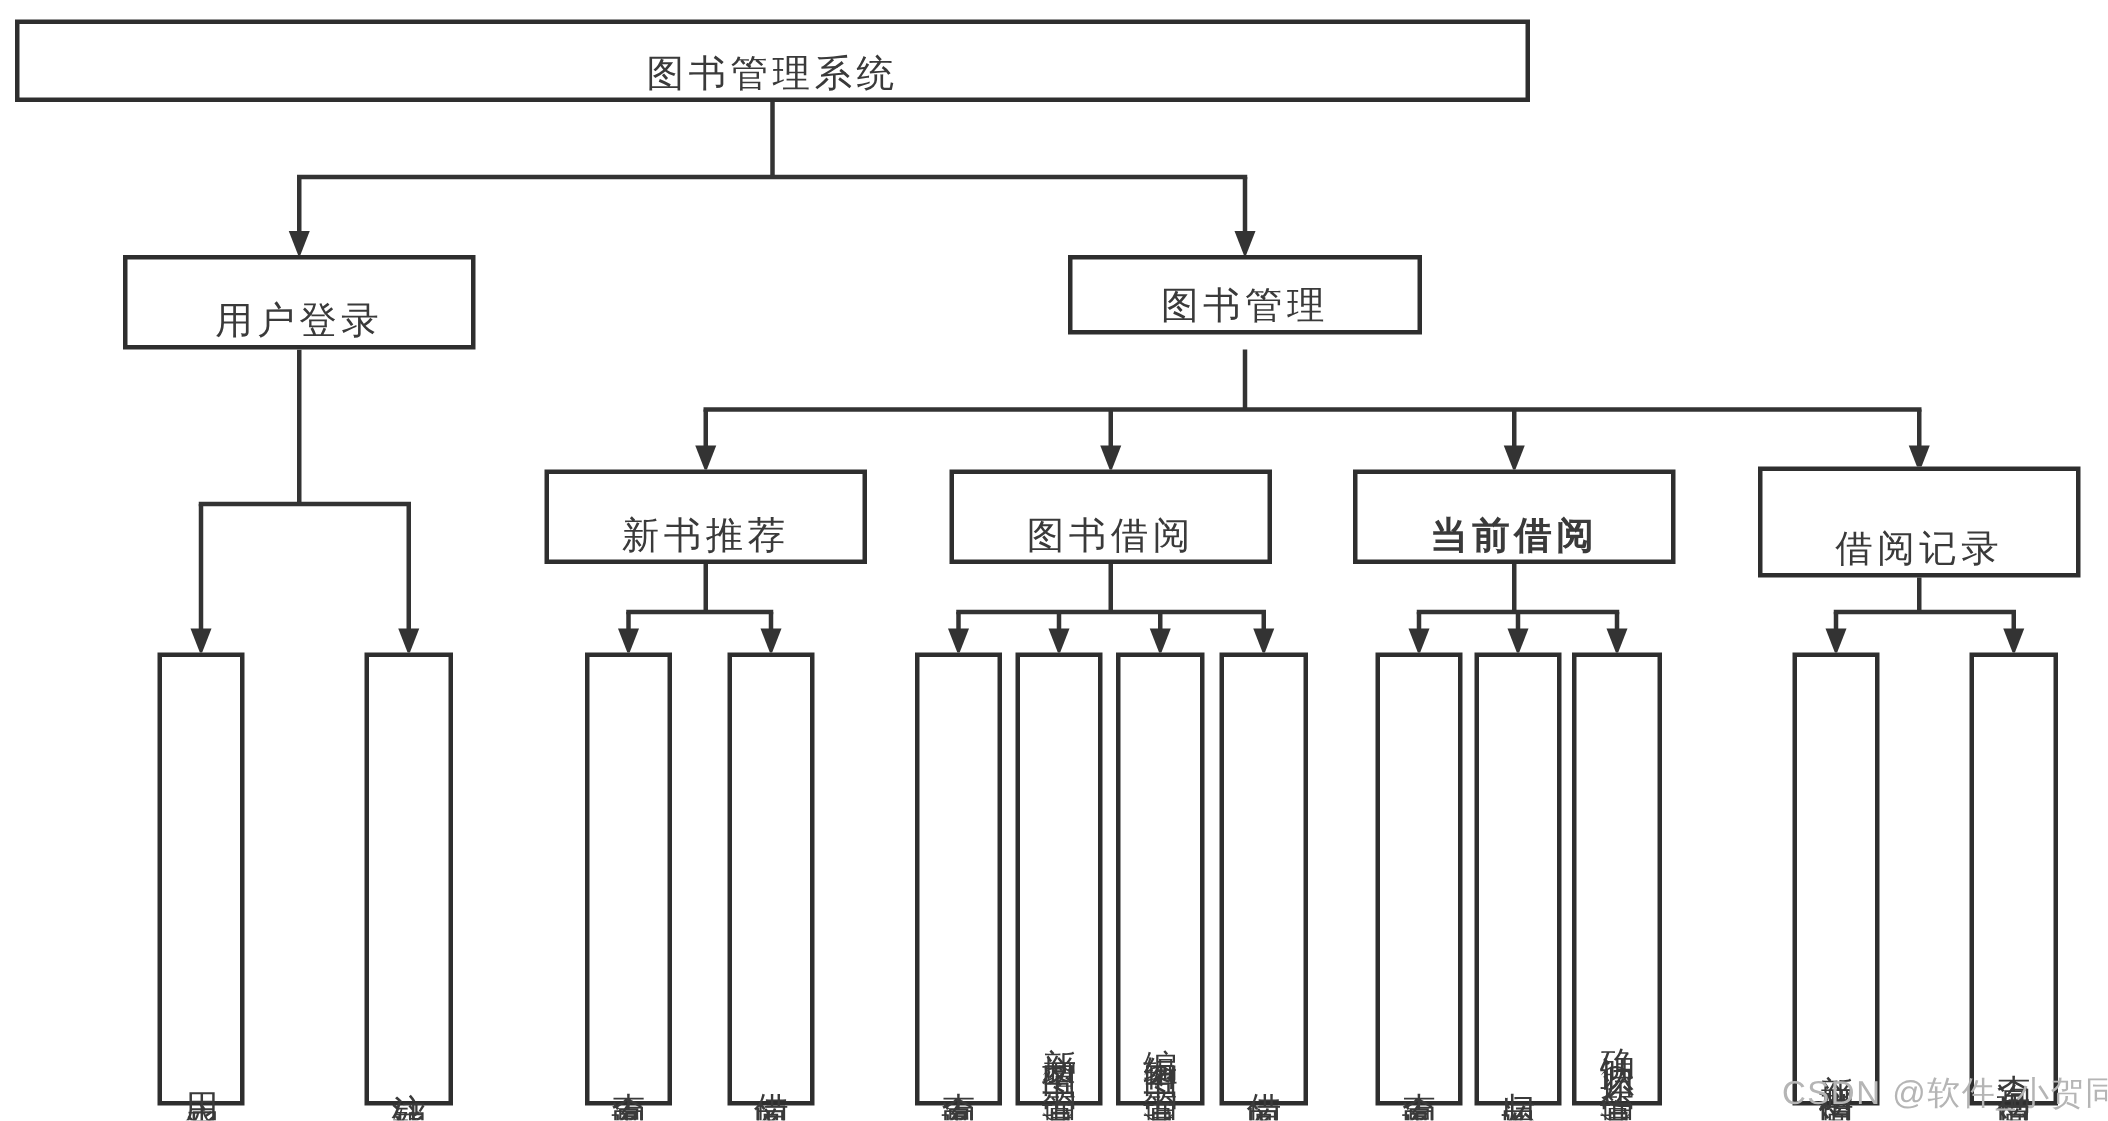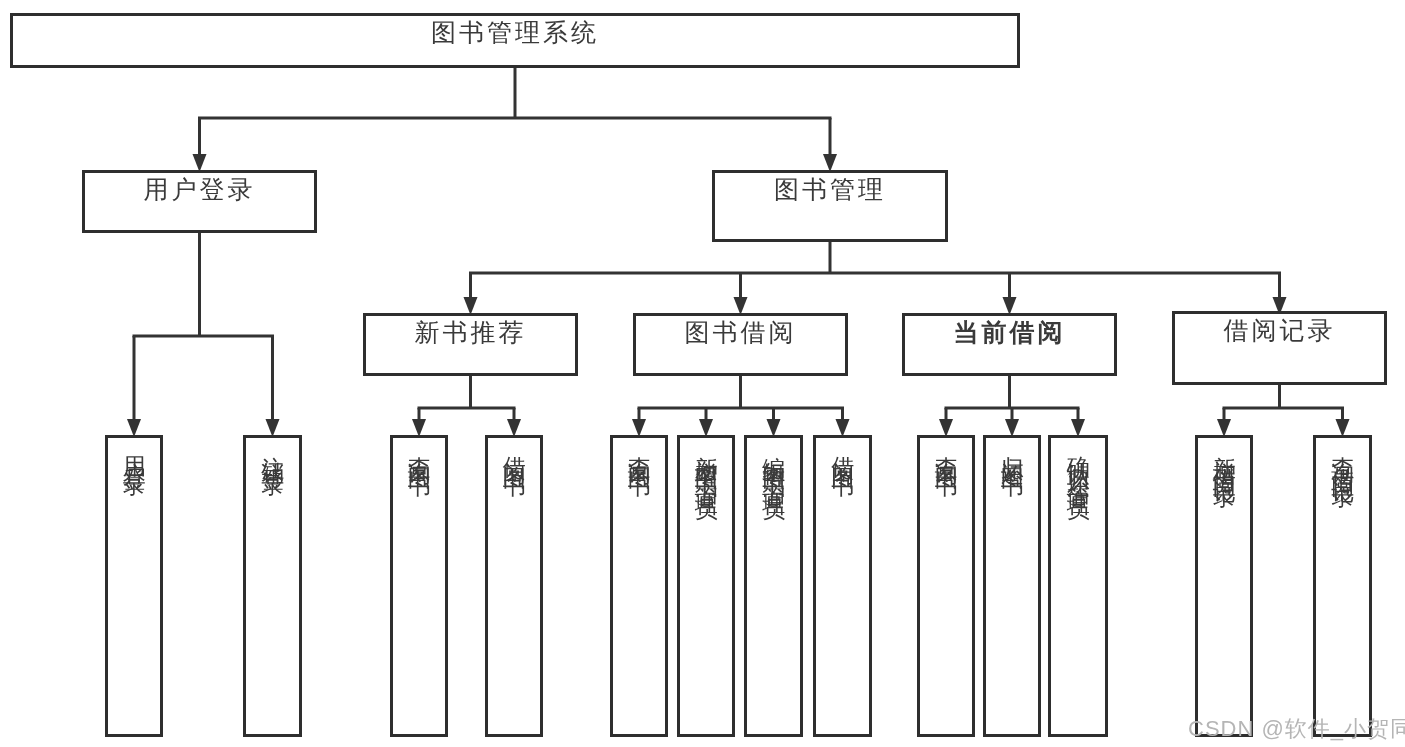--- a/index.html
+++ b/index.html
@@ -15,21 +15,21 @@
     position: absolute;
     left: 0; top: 0;
     z-index: 1;
   }
   .node {
     position: absolute;
     background: var(--fill, #ffffff);
     border: 3px solid var(--border, #2e2e2e);
     color: var(--text, #3a3a3a);
     display: flex;
-    align-items: flex-start;
+    align-items: flex-end;
     justify-content: center;
     z-index: 2;
   }
   .node.horizontal .lbl {
     font-size: 25px;
     letter-spacing: 3px;
     white-space: nowrap;
   }
   .node.vertical .lbl {
     writing-mode: vertical-rl;
@@ -106,21 +106,21 @@
       <line x1="1342.5" y1="408" x2="1342.5" y2="421" stroke="#333333" stroke-width="3"></line>
       <polygon points="1335.5,419 1349.5,419 1342.5,437" fill="#333333"></polygon>
     </svg>
   <div class="watermark" style="left:1188px; top:714px;">CSDN @软件_小贺同学</div>
 <div class="node horizontal" style="left: 10px; top: 13px; width: 1010px; height: 55px;">
       <span class="lbl">图书管理系统</span>
     </div>
     <div class="node horizontal" style="left: 82px; top: 170px; width: 235px; height: 63px;">
       <span class="lbl">用户登录</span>
     </div>
-    <div class="node horizontal" style="left: 712px; top: 170px; width: 236px; height: 72px;">
+    <div class="node horizontal" style="left: 712px; top: 170px; width: 236px; height: 53px;">
       <span class="lbl">图书管理</span>
     </div>
     <div class="node horizontal" style="left: 363px; top: 313px; width: 215px; height: 63px;">
       <span class="lbl">新书推荐</span>
     </div>
     <div class="node horizontal" style="left: 633px; top: 313px; width: 215px; height: 63px;">
       <span class="lbl">图书借阅</span>
     </div>
     <div class="node horizontal" style="left: 902px; top: 313px; width: 215px; height: 63px; font-weight: bold;">
       <span class="lbl">当前借阅</span>

